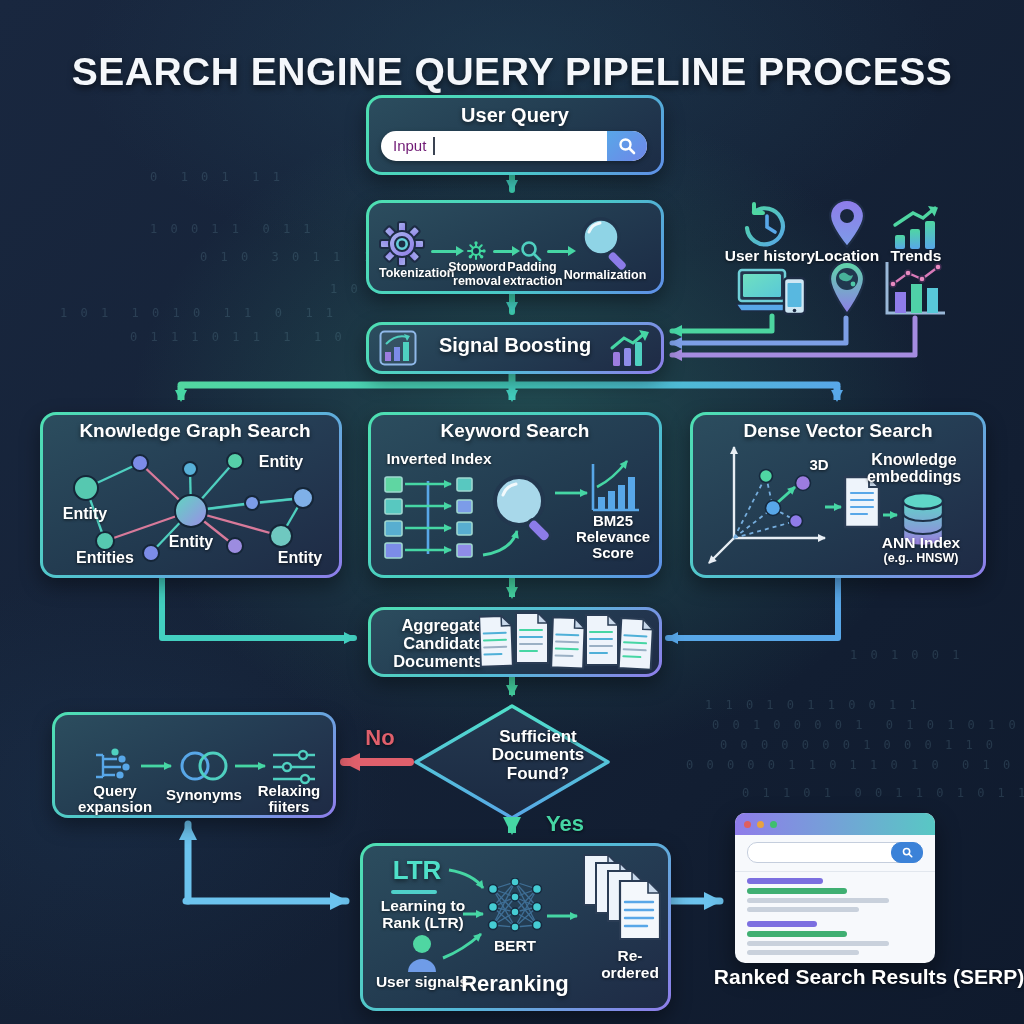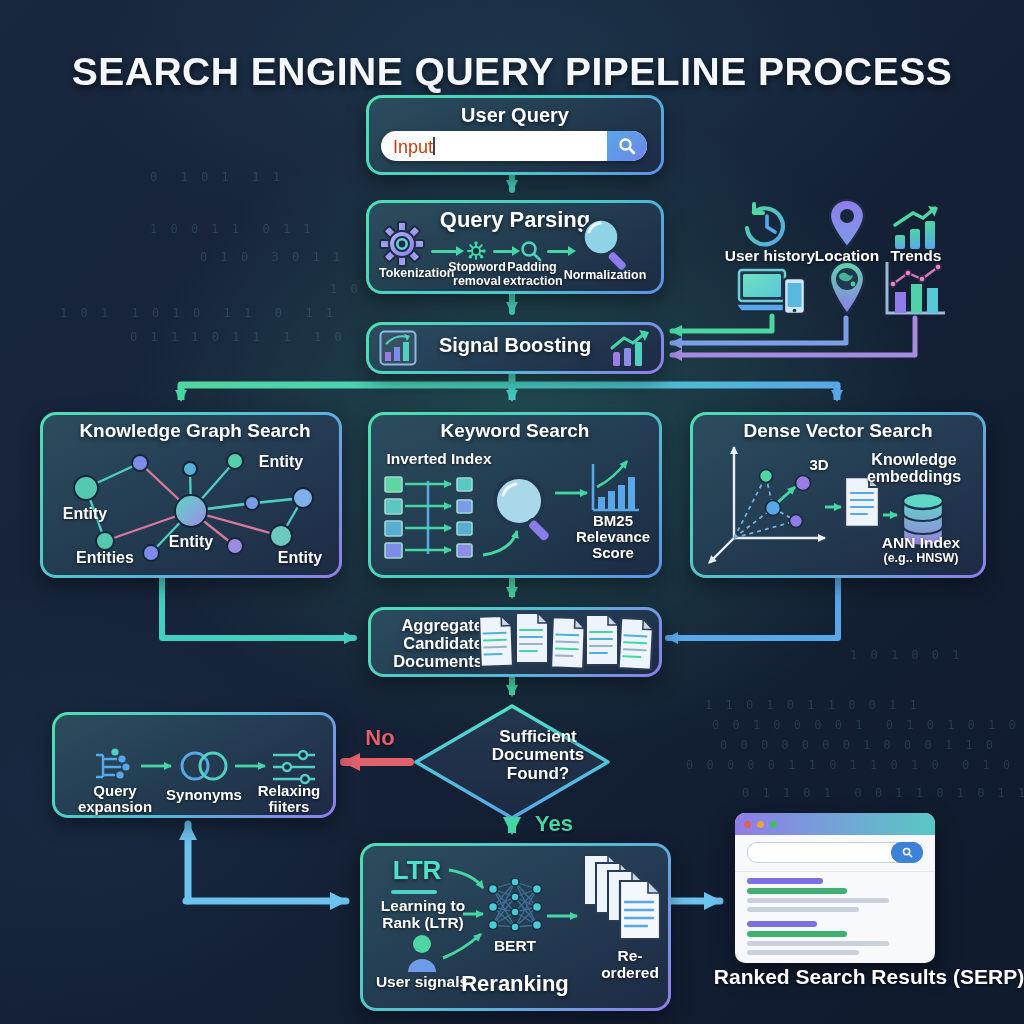--- a/index.html
+++ b/index.html
@@ -27,21 +27,21 @@
     text-shadow:0 1px 3px rgba(0,0,0,.65);line-height:1.08;}
   .arr{position:absolute;height:3px;background:#46d6a4;border-radius:2px;}
   .arr::after{content:"";position:absolute;right:-7px;top:-4px;
     border-left:8px solid #46d6a4;border-top:5.5px solid transparent;border-bottom:5.5px solid transparent;}
   #title{position:absolute;left:0;top:24px;width:1024px;text-align:center;z-index:2;
     font-size:39px;font-weight:800;letter-spacing:.5px;color:#f4f7fb;
     text-shadow:0 3px 6px rgba(0,0,0,.6);}
   
   .pill{position:absolute;left:12px;top:33px;width:266px;height:30px;background:#fff;
     border-radius:15px;box-shadow:0 2px 5px rgba(0,0,0,.35);overflow:hidden;}
-  .pill .txt{position:absolute;left:12px;top:6px;font-size:18px;color:#c2410c;font-weight:400;text-align:right;}
+  .pill .txt{position:absolute;left:12px;top:6px;font-size:15px;color:#701a75;font-weight:400;text-align:right;}
   .pill .caret{position:absolute;left:52px;top:6px;width:2px;height:18px;background:#3a4352;}
   .pill .btn{position:absolute;right:0;top:0;width:40px;height:30px;
     background:linear-gradient(135deg,#58a7e8,#6f86e8);display:flex;align-items:center;justify-content:center;}
   
   #serp{position:absolute;left:735px;top:813px;width:200px;height:150px;z-index:2;
     background:#f7f9fc;border-radius:10px;box-shadow:0 10px 24px rgba(0,0,0,.45);overflow:hidden;}
   #serp .hd{height:22px;background:linear-gradient(90deg,#8f7cea,#58c8c4);display:flex;align-items:center;padding-left:9px;gap:6px;}
   #serp .dot{width:7px;height:7px;border-radius:50%;}
   #serp .srow{position:relative;margin:7px 12px 0 12px;height:19px;border:1.5px solid #c5cedd;border-radius:10px;background:#fff;}
   #serp .sbtn{position:absolute;right:-1px;top:-1px;width:30px;height:19px;border-radius:10px;
@@ -149,21 +149,20 @@
       <div class="btn">
         <svg width="18" height="18" viewBox="0 0 18 18">
           <circle cx="7.5" cy="7.5" r="5" fill="none" stroke="#fff" stroke-width="2.4"></circle>
           <line x1="11.5" y1="11.5" x2="16" y2="16" stroke="#fff" stroke-width="2.6" stroke-linecap="round"></line>
         </svg>
       </div>
     </div>
   </div>
 
   <div class="gbox teal" style="left:366px;top:200px;width:292px;height:88px">
-    <div class="bt" style="left:0;right:0;top:5px;font-size:22px">Query Parsing</div>
     <svg style="position:absolute;left:10px;top:18px" width="46" height="46" viewBox="0 0 46 46">
       <defs>
           <linearGradient id="ggr" x1="0" y1="0" x2="1" y2="1">
             <stop offset="0" stop-color="#a8b4ec"></stop>
             <stop offset="1" stop-color="#8f7cea"></stop>
           </linearGradient>
         </defs>
       <g fill="url(#ggr)" stroke="#1d2c44" stroke-width="2">
         <rect x="19" y="1" width="8" height="12" rx="2"></rect>
         <rect x="19" y="1" width="8" height="12" rx="2" transform="rotate(45 23 23)"></rect>
@@ -502,21 +501,21 @@
             <line x1="5" y1="25" x2="27" y2="25" stroke="#46d6a4"></line>
             <line x1="5" y1="32" x2="27" y2="32" stroke="#9ab0c4"></line>
             <line x1="5" y1="39" x2="22" y2="39" stroke="#46d6a4"></line>
           </g>
       </g>
     </svg>
   </div>
 
   <div class="lbl diamond-label" style="left:473px;top:728px;width:130px;font-size:17px">Sufficient Documents Found?</div>
   <div class="lbl" style="left:352px;top:726px;width:56px;font-size:22px;color:#e0606c;z-index:3">No</div>
-  <div class="lbl" style="left:524px;top:812px;width:60px;font-size:22px;color:#46d6a4;z-index:3;text-align:center">Yes</div>
+  <div class="lbl" style="left:524px;top:812px;width:60px;font-size:22px;color:#46d6a4;z-index:3;text-align:right">Yes</div>
 
   <div class="gbox" style="left:52px;top:712px;width:278px;height:100px">
     <svg style="position:absolute;left:0;top:0" width="272" height="94" viewBox="0 0 272 94">
       <defs>
           <marker id="pdm" markerUnits="userSpaceOnUse" markerWidth="12" markerHeight="12" refX="9" refY="6" orient="auto">
             <path d="M2,2 L10,6 L2,10 z" fill="#46d6a4"></path>
           </marker>
         </defs>
       <g stroke="#58a7e8" stroke-width="2.4" fill="none">
         <path d="M48 40 h-7 M48 62 h-7 M48 40 v22"></path>

